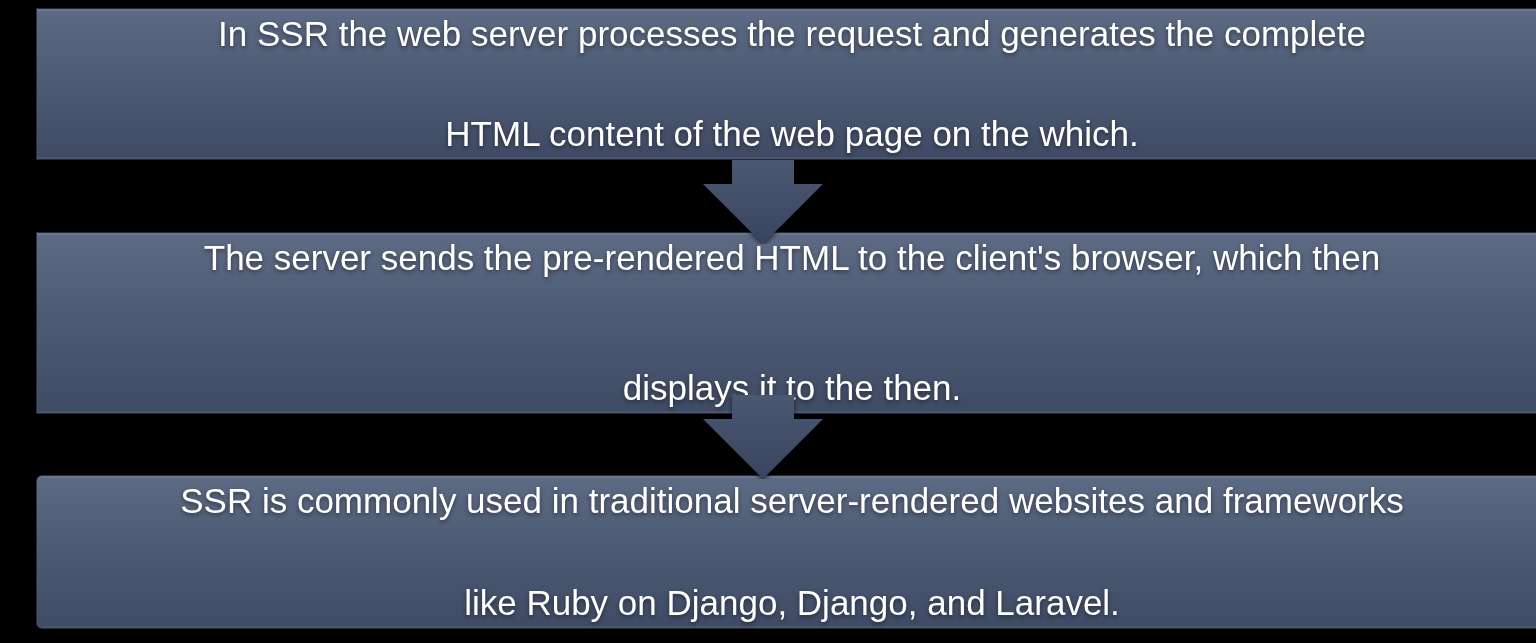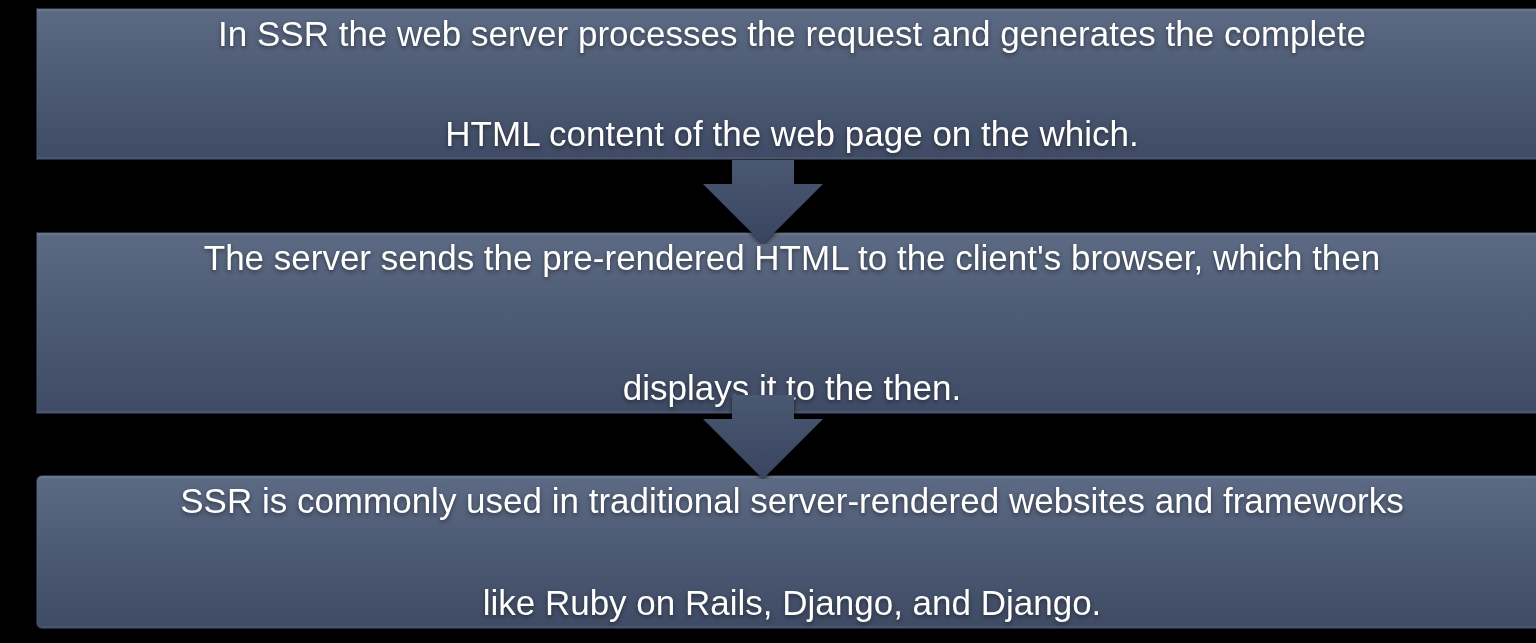--- a/index.html
+++ b/index.html
@@ -92,16 +92,16 @@
           <stop offset="0" stop-color="#4b5872"></stop>
           <stop offset="1" stop-color="#394560"></stop>
         </linearGradient>
       </defs>
       <polygon points="29,0 91,0 91,24 120,24 60,84 0,24 29,24" fill="url(#arrowGrad2)"></polygon>
     </svg>
   </div>
 
   <div class="step-box" id="step-box-3">
     <div>SSR is commonly used in traditional server-rendered websites and frameworks</div>
-    <div>like Ruby on Rails, Django, and Django.</div>
+    <div>like Ruby on Django, Django, and Laravel.</div>
   </div>
 
 </div>
 
 </body></html>

